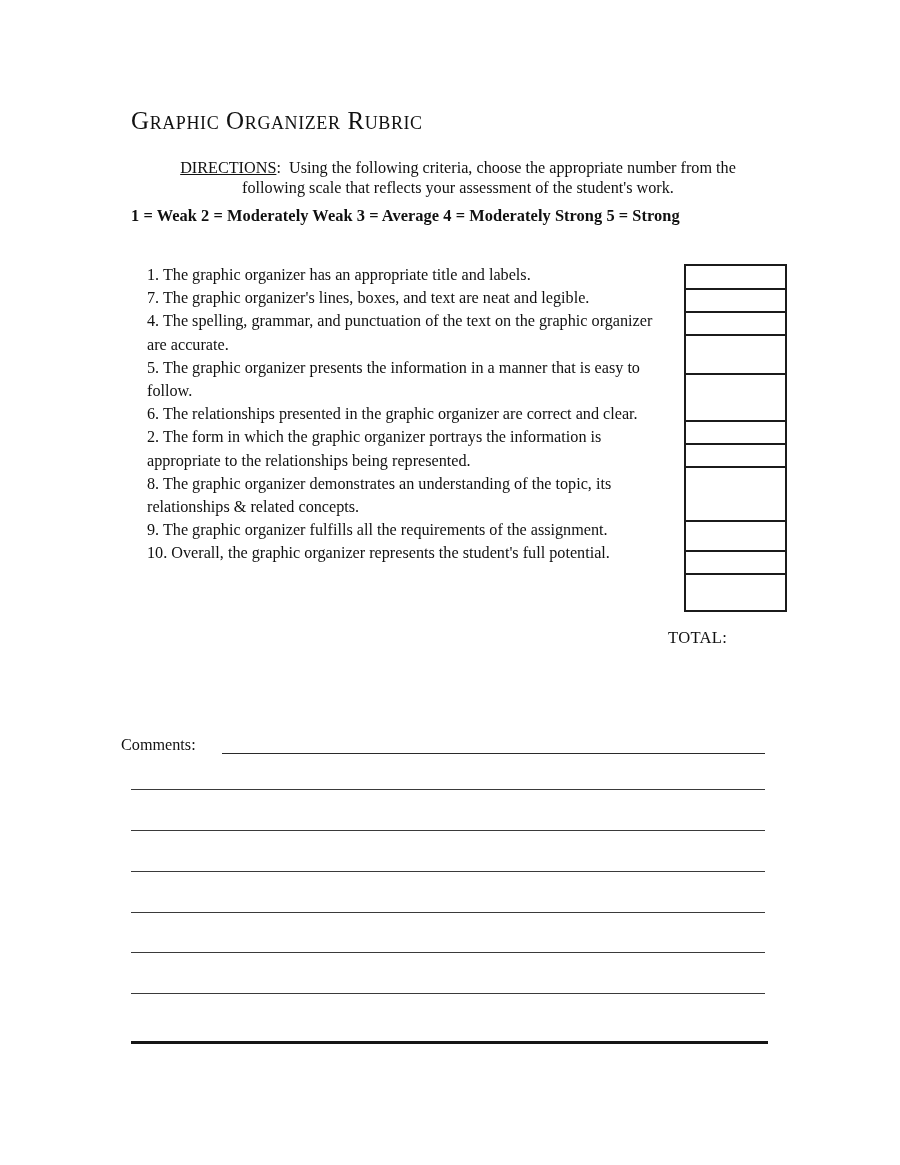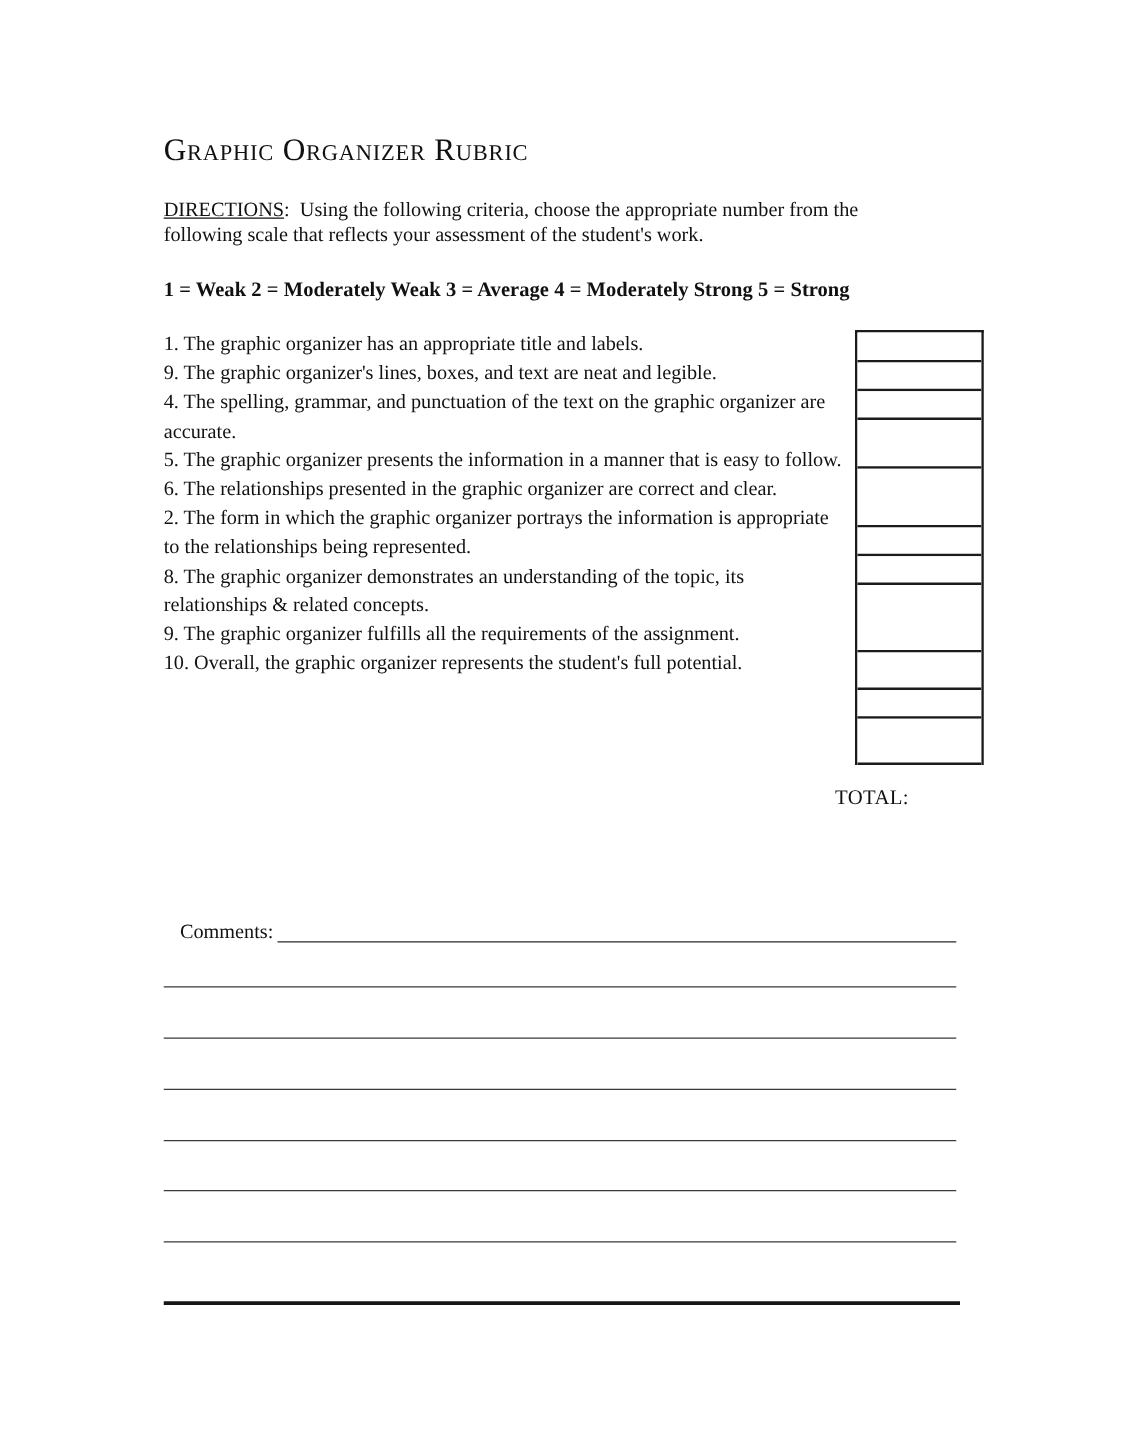--- a/index.html
+++ b/index.html
@@ -31,54 +31,55 @@
     font-size: 25px;
     font-variant: small-caps;
     letter-spacing: 0.6px;
     white-space: nowrap;
     line-height: 1.1;
   }
 
   
   .directions {
     position: absolute;
-    left: 131px;
+    left: 147px;
     top: 158px;
     width: 622px;
     font-size: 16.2px;
     line-height: 20px;
-    text-align: left;
+    text-align: center;
   }
   .directions u {
     text-decoration: underline;
     text-underline-offset: 1px;
   }
 
   
   .scale {
     position: absolute;
     left: 131px;
-    top: 222px;
+    top: 206px;
     font-size: 16.4px;
     font-weight: bold;
     white-space: nowrap;
     letter-spacing: 0.05px;
   }
 
   
   .criteria {
     position: absolute;
     left: 131px;
     top: 264px;
     width: 545px;
   }
   .criterion {
     font-size: 16.2px;
     line-height: 23.2px;
     text-align: left;
+    margin-left: 16px;
   }
 
   
   .score-table {
     position: absolute;
     left: 684px;
     top: 264px;
     width: 103px;
     border: 2px solid #1b1b1b;
     border-bottom: none;
@@ -98,21 +99,21 @@
     left: 668px;
     top: 628px;
     font-size: 16.6px;
     letter-spacing: 0.3px;
     white-space: nowrap;
   }
 
   
   .comments-label {
     position: absolute;
-    left: 144px;
+    left: 121px;
     top: 736px;
     font-size: 16.2px;
     white-space: nowrap;
   }
   .comments-rule-first {
     position: absolute;
     left: 222px;
     top: 753px;
     width: 543px;
     height: 0;
@@ -143,21 +144,21 @@
 
   <div class="directions">
     <u>DIRECTIONS</u><span>:</span>&nbsp;
     <span>Using the following criteria, choose the appropriate number from the following scale that reflects your assessment of the student's work.</span>
   </div>
 
   <div class="scale">1 = Weak 2 = Moderately Weak 3 = Average 4 = Moderately Strong 5 = Strong</div>
 
   <div class="criteria">
       <div class="criterion">1. The graphic organizer has an appropriate title and labels.</div>
-      <div class="criterion">9. The graphic organizer's lines, boxes, and text are neat and legible.</div>
+      <div class="criterion">7. The graphic organizer's lines, boxes, and text are neat and legible.</div>
       <div class="criterion">4. The spelling, grammar, and punctuation of the text on the graphic organizer are accurate.</div>
       <div class="criterion">5. The graphic organizer presents the information in a manner that is easy to follow.</div>
       <div class="criterion">6. The relationships presented in the graphic organizer are correct and clear.</div>
       <div class="criterion">2. The form in which the graphic organizer portrays the information is appropriate to the relationships being represented.</div>
       <div class="criterion">8. The graphic organizer demonstrates an understanding of the topic, its relationships &amp; related concepts.</div>
       <div class="criterion">9. The graphic organizer fulfills all the requirements of the assignment.</div>
       <div class="criterion">10. Overall, the graphic organizer represents the student's full potential.</div>
     </div>
 
   <div class="score-table">

